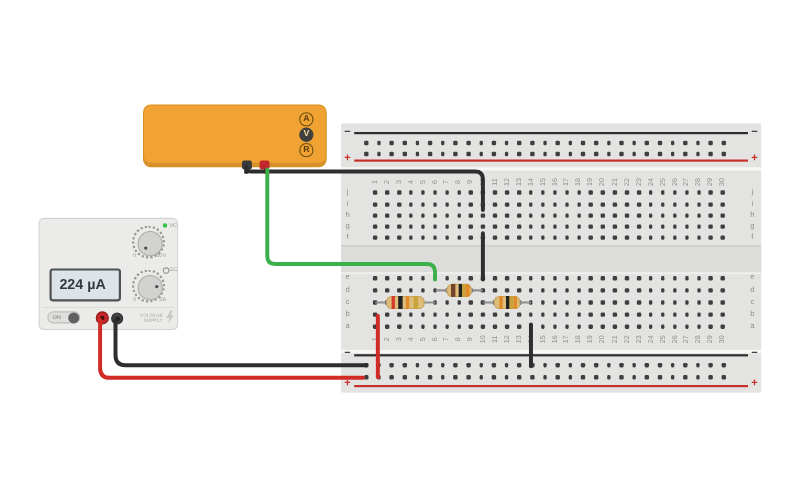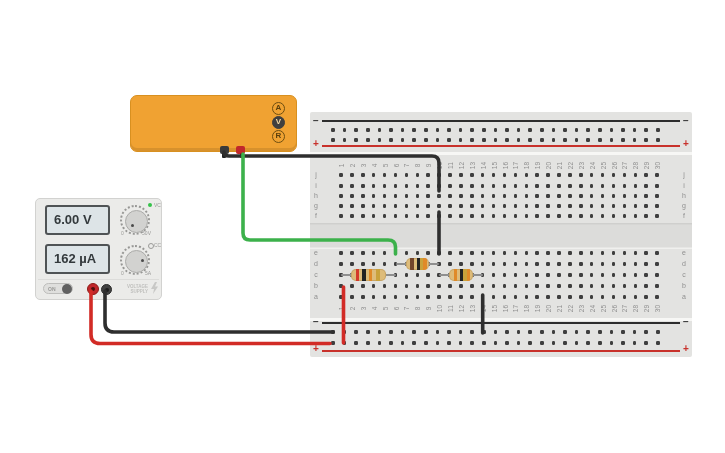--- a/index.html
+++ b/index.html
@@ -53,22 +53,21 @@
         <div class="mm-btn sel" style="top: 20px;">V</div>
         <div class="mm-btn" style="top: 34px;">R</div>
       </div>
     <div class="probe" style="left:89px;top:50px;background:#3A3A3A;"></div>
     <div class="probe-tip" style="left:91px;top:57px;background:#222;"></div>
     <div class="probe" style="left:105px;top:50px;background:#C1272B;"></div>
     <div class="probe-tip" style="left:109px;top:57px;background:#8E1B16;"></div>
   </div>
 
   <div class="psu">
-    <div class="psu-display" style="top:6px;"><span>6.00 V</span></div>
-    <div class="psu-display" style="top:45px;"><span>162 µA</span></div>
+    <div class="psu-display" style="top:45px;"><span>224 µA</span></div>
     <div id="psu-knobs">
         <div class="knob-ring" style="top: 6px;">
           <div class="knob-face">
             <div class="knob-dot" style="left: 5px; top: 13px;"></div>
           </div>
         </div>
         <div class="led" style="left: 112px; top: 4px; background: rgb(53, 194, 74); border: none;"></div>
         <div class="tiny" style="left: 118px; top: 4px;">VC</div>
         <div class="tiny" style="left: 85px; top: 32px;">0</div>
         <div class="tiny" style="left: 103px; top: 32px; width: 12px; text-align: right;">50V</div>

